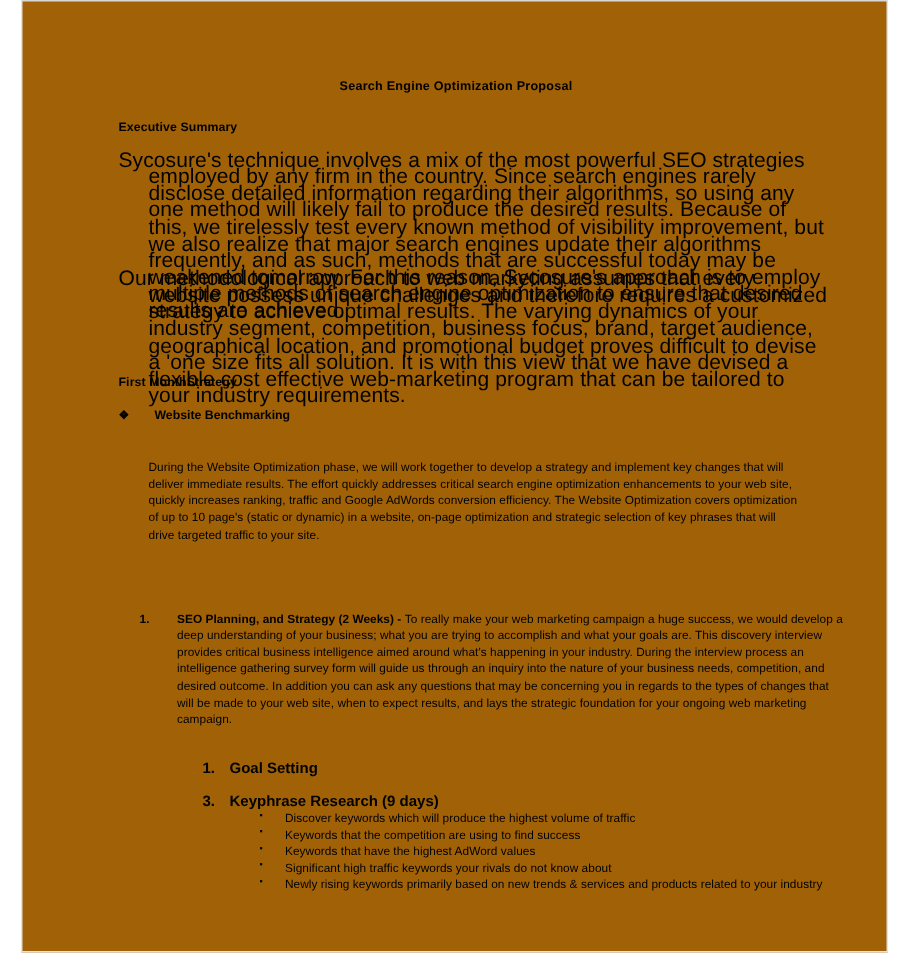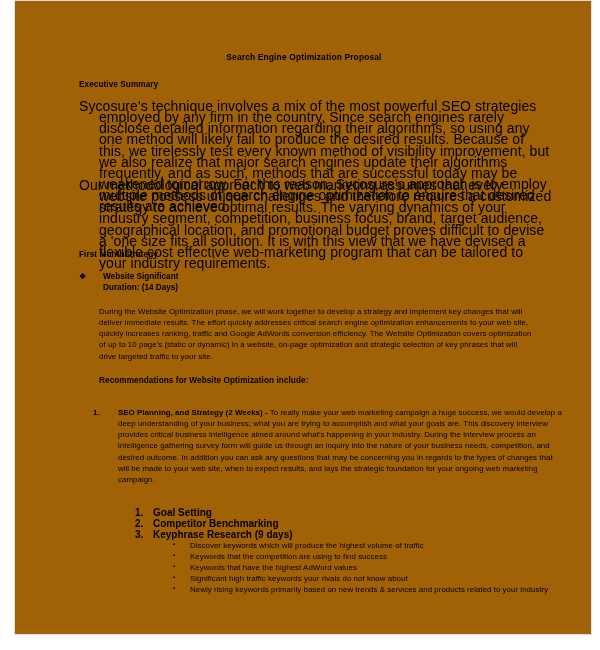--- a/index.html
+++ b/index.html
@@ -164,39 +164,34 @@
   <div class="h-sec" style="left:64px; top:78px;text-align:center;">Executive Summary</div>
 
   <div class="para" style="top:100px;">Sycosure's technique involves a mix of the most powerful SEO strategies employed by any firm in the country.  Since search engines rarely disclose detailed information regarding their algorithms, so using any one method will likely fail to produce the desired results. Because of this, we tirelessly test every known method of visibility improvement, but we also realize that major search engines update their algorithms frequently, and as such, methods that are successful today may be weakened tomorrow.  For this reason, Sycosure's approach is to employ multiple methods of search engine optimization to ensure that desired results are achieved.</div>
 
   <div class="para" style="top:179px;">Our methodological approach to web marketing assumes that every website possess unique challenges and therefore requires a customized strategy to achieve optimal results. The varying dynamics of your industry segment, competition, business focus, brand, target audience, geographical location, and promotional budget proves difficult to devise a 'one size fits all solution.  It is with this view that we have devised a flexible cost effective web-marketing program that can be tailored to your industry requirements.</div>
 
   <div class="h-sec" style="left:64px; top:248px;">First MonthStrategy</div>
 
   <div class="dia-row" style="top:270px;">
     <span class="dia-glyph">❖</span>
-    <span class="dia-text">Website Significant</span>
-    <span class="dia-text">Duration: (14 Days)</span>
+    <span class="dia-text">Website Benchmarking</span>
   </div>
 
   <div class="para-block" style="top:305px;">During the Website Optimization phase, we will work together to develop a strategy and implement key changes that will deliver immediate results.  The effort quickly addresses critical search engine optimization enhancements to your web site, quickly increases ranking, traffic and Google AdWords conversion efficiency.  The Website Optimization covers optimization of up to 10 page's (static or dynamic) in a website, on-page optimization and strategic selection of key phrases that will drive targeted traffic to your site.</div>
 
-  <div class="h-sec" style="left:84px; top:374px;">Recommendations for Website Optimization include:</div>
 
   <div class="onum" style="top:406px;">
     <span class="marker">1.</span><span class="lead">SEO Planning, and Strategy (2 Weeks) - </span><span>To really make your web marketing campaign a huge success, we would develop a deep understanding of your business; what you are trying to accomplish and what your goals are.  This discovery interview provides critical business intelligence aimed around what's happening in your industry.  During the interview process an intelligence gathering survey form will guide us through an inquiry into the nature of your business needs, competition, and desired outcome.  In addition you can ask any questions that may be concerning you in regards to the types of changes that will be made to your web site, when to expect results, and lays the strategic foundation for your ongoing web marketing campaign.</span>
   </div>
 
   <div class="snum" style="top:506px;">
     <span class="marker">1.</span><span>Goal Setting</span>
   </div>
 
-  <div class="snum" style="top:517px;">
-    <span class="marker">2.</span><span>Competitor Benchmarking</span>
-  </div>
 
   <div class="snum" style="top:528px;">
     <span class="marker">3.</span><span>Keyphrase Research (9 days)</span>
   </div>
 
   <div class="sq" style="top:539px;">
     <span class="sqg">▪</span><span>Discover keywords which will produce the highest volume of traffic</span>
   </div>
 
   <div class="sq" style="top:550px;">

